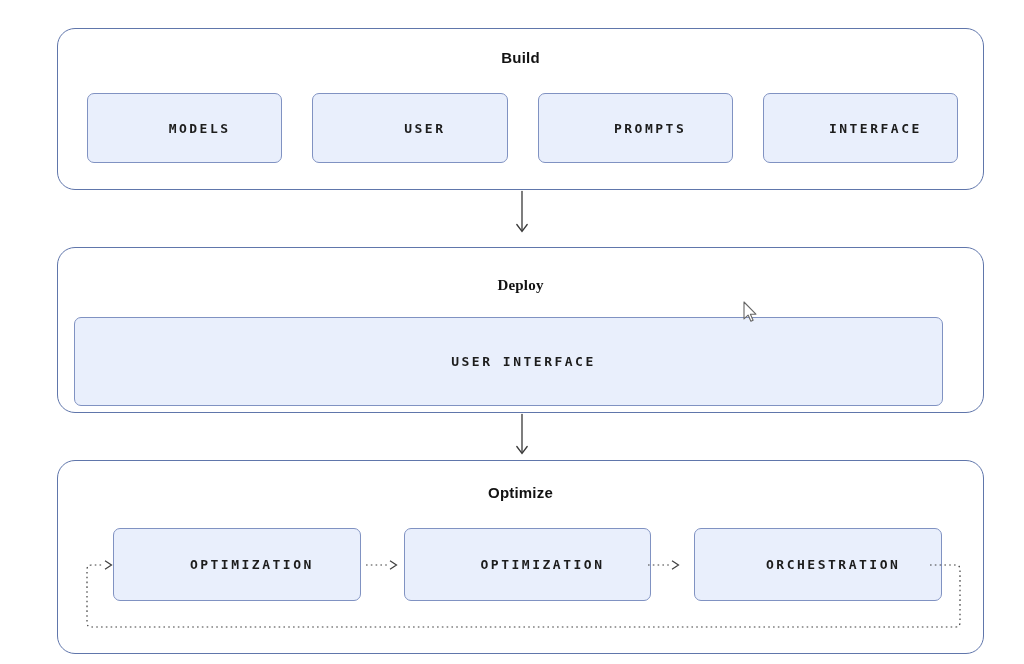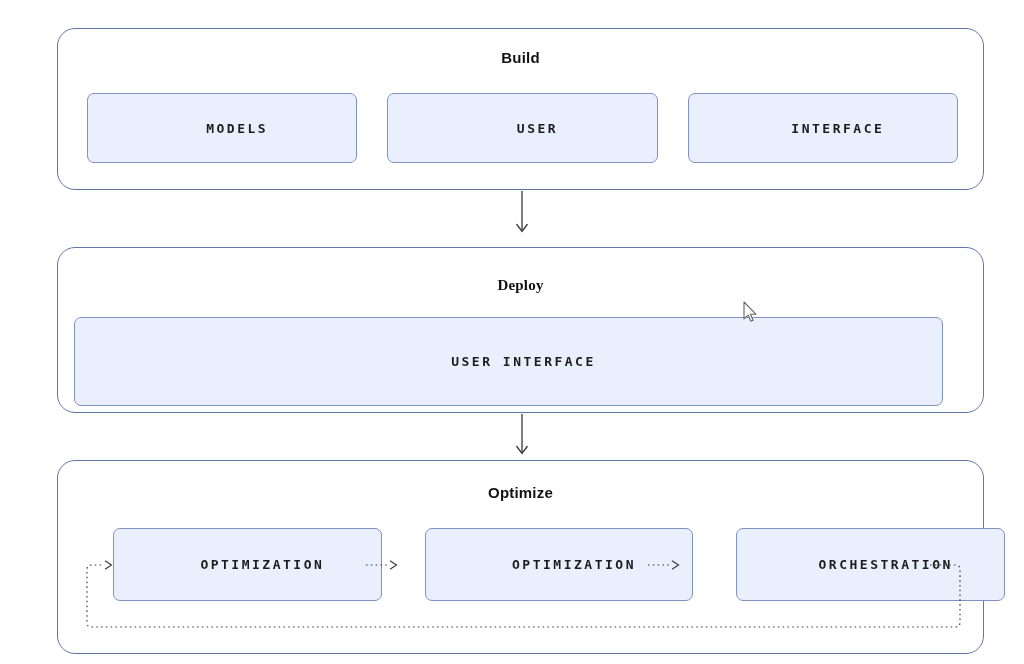--- a/index.html
+++ b/index.html
@@ -11,40 +11,43 @@
   #sec-deploy{top:247px;height:166px;}
   #sec-optimize{top:460px;height:194px;}
   .section-title{position:absolute;left:0;width:100%;text-align:center;
                  font-weight:700;font-size:15px;color:#121212;letter-spacing:.2px;}
   #sec-build .section-title{top:20px;}
   #sec-deploy .section-title{top:29px;font-family:Liberation Serif, serif;}
   #sec-optimize .section-title{top:23px;}
   .boxes-row{position:absolute;display:flex;}
   #sec-build .boxes-row{left:29px;top:64px;width:871px;height:70px;gap:30px;}
   #sec-deploy .boxes-row{left:16px;top:69px;width:869px;height:89px;}
-  #sec-optimize .boxes-row{left:55px;top:67px;width:892px;height:73px;gap:43px;}
+  #sec-optimize .boxes-row{left:55px;top:67px;width:829px;height:73px;gap:43px;}
   .box{flex:1;background:#e9effc;border:1.4px solid #8092c2;border-radius:7px;
        display:flex;align-items:center;justify-content:center;box-sizing:border-box;}
   .box-label{font-family:"DejaVu Sans Mono",monospace;font-size:13px;font-weight:700;
              letter-spacing:2.5px;color:#1d1d1d;white-space:nowrap;margin-left:30px;}
   .overlay{position:absolute;left:0;top:0;width:1024px;height:664px;pointer-events:none;}
 </style>
 </head>
 <body>
 
 <div class="stage">
 
   <section class="container" id="sec-build">
     <div class="section-title">Build</div>
     <div class="boxes-row">
       <div class="box">
         <span class="box-label">MODELS</span>
       </div>
       <div class="box">
         <span class="box-label">USER</span>
+      </div>
+      <div class="box">
+        <span class="box-label">PROMPTS</span>
       </div>
       <div class="box">
         <span class="box-label">INTERFACE</span>
       </div>
     </div>
   </section>
 
   <section class="container" id="sec-deploy">
     <div class="section-title">Deploy</div>
     <div class="boxes-row">

